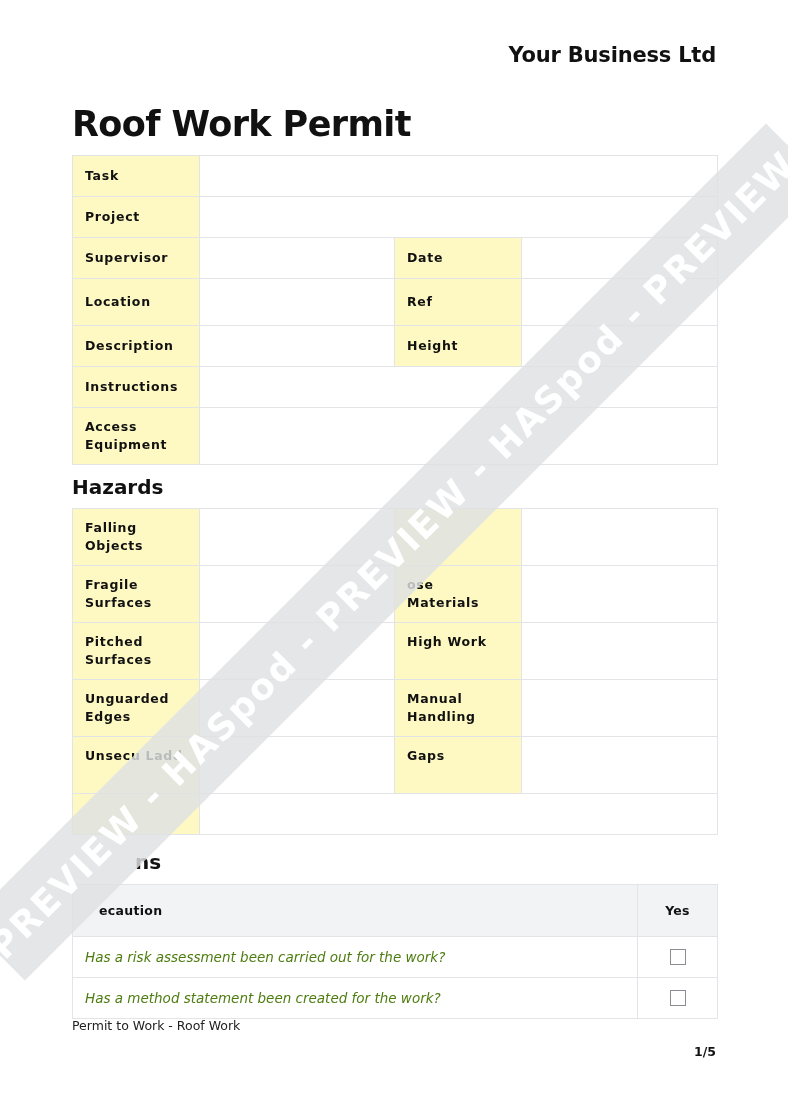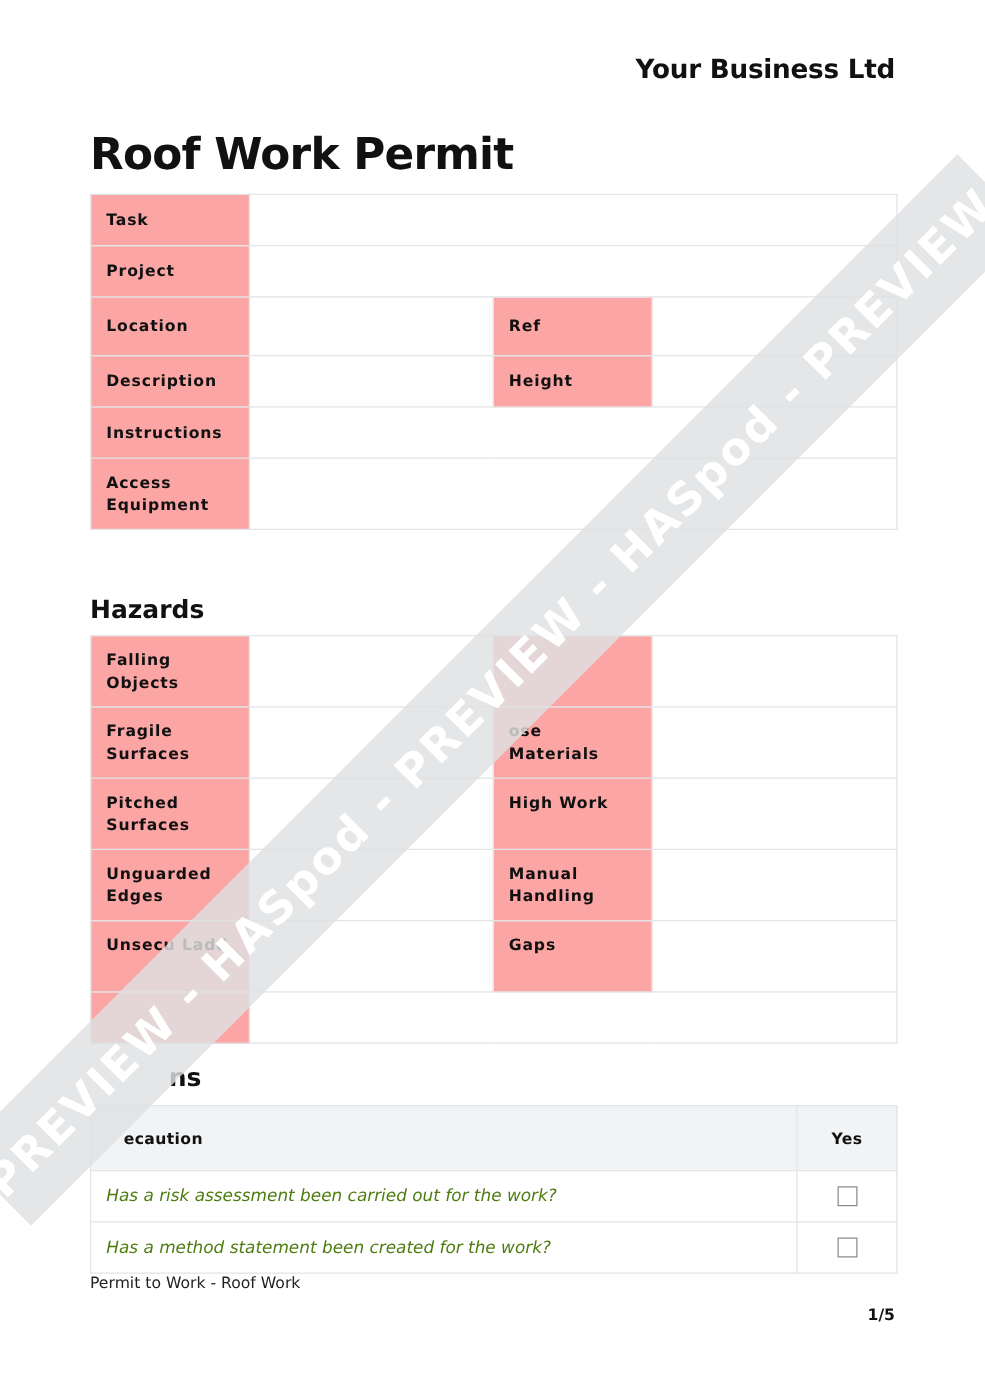--- a/index.html
+++ b/index.html
@@ -19,21 +19,21 @@
     position: absolute; left: 72px; font-size: 20px; font-weight: bold; margin: 0;
   }
   table.grid {
     position: absolute; left: 72px; border-collapse: collapse; table-layout: fixed;
   }
   table.grid td, table.grid th {
     border: 1.5px solid #e2e4e8; padding: 0 12px; vertical-align: middle;
     font-size: 12.5px;
   }
   td.lbl {
-    background: #fca5a5; font-weight: bold; letter-spacing: 0.7px; line-height: 18px;
+    background: #fef9c3; font-weight: bold; letter-spacing: 0.7px; line-height: 18px;
   }
   td.lbl.top { vertical-align: top; padding-top: 10px; }
   td.val { background: #ffffff; }
   table.prec th {
     background: #f2f3f5; font-weight: bold; text-align: left; font-size: 12.5px; letter-spacing: 0.3px;
   }
   table.prec th.yes { text-align: center; }
   table.prec td.q { font-size: 13.5px; color: #4d7c0f; font-style: italic; }
   table.prec td.cb { text-align: center; }
   .checkbox {
@@ -67,20 +67,26 @@
       <col style="width:196px">
     </colgroup>
   <tbody>
       <tr style="height:41px">
     <td class="lbl">Task</td>
     <td class="val" colspan="3"></td>
   </tr>
   <tr style="height:41px">
     <td class="lbl">Project</td>
     <td class="val" colspan="3"></td>
+  </tr>
+  <tr style="height:41px">
+    <td class="lbl">Supervisor</td>
+    <td class="val"></td>
+    <td class="lbl">Date</td>
+    <td class="val"></td>
   </tr>
   <tr style="height:47px">
     <td class="lbl">Location</td>
     <td class="val"></td>
     <td class="lbl">Ref</td>
     <td class="val"></td>
   </tr>
   <tr style="height:41px">
     <td class="lbl">Description</td>
     <td class="val"></td>

